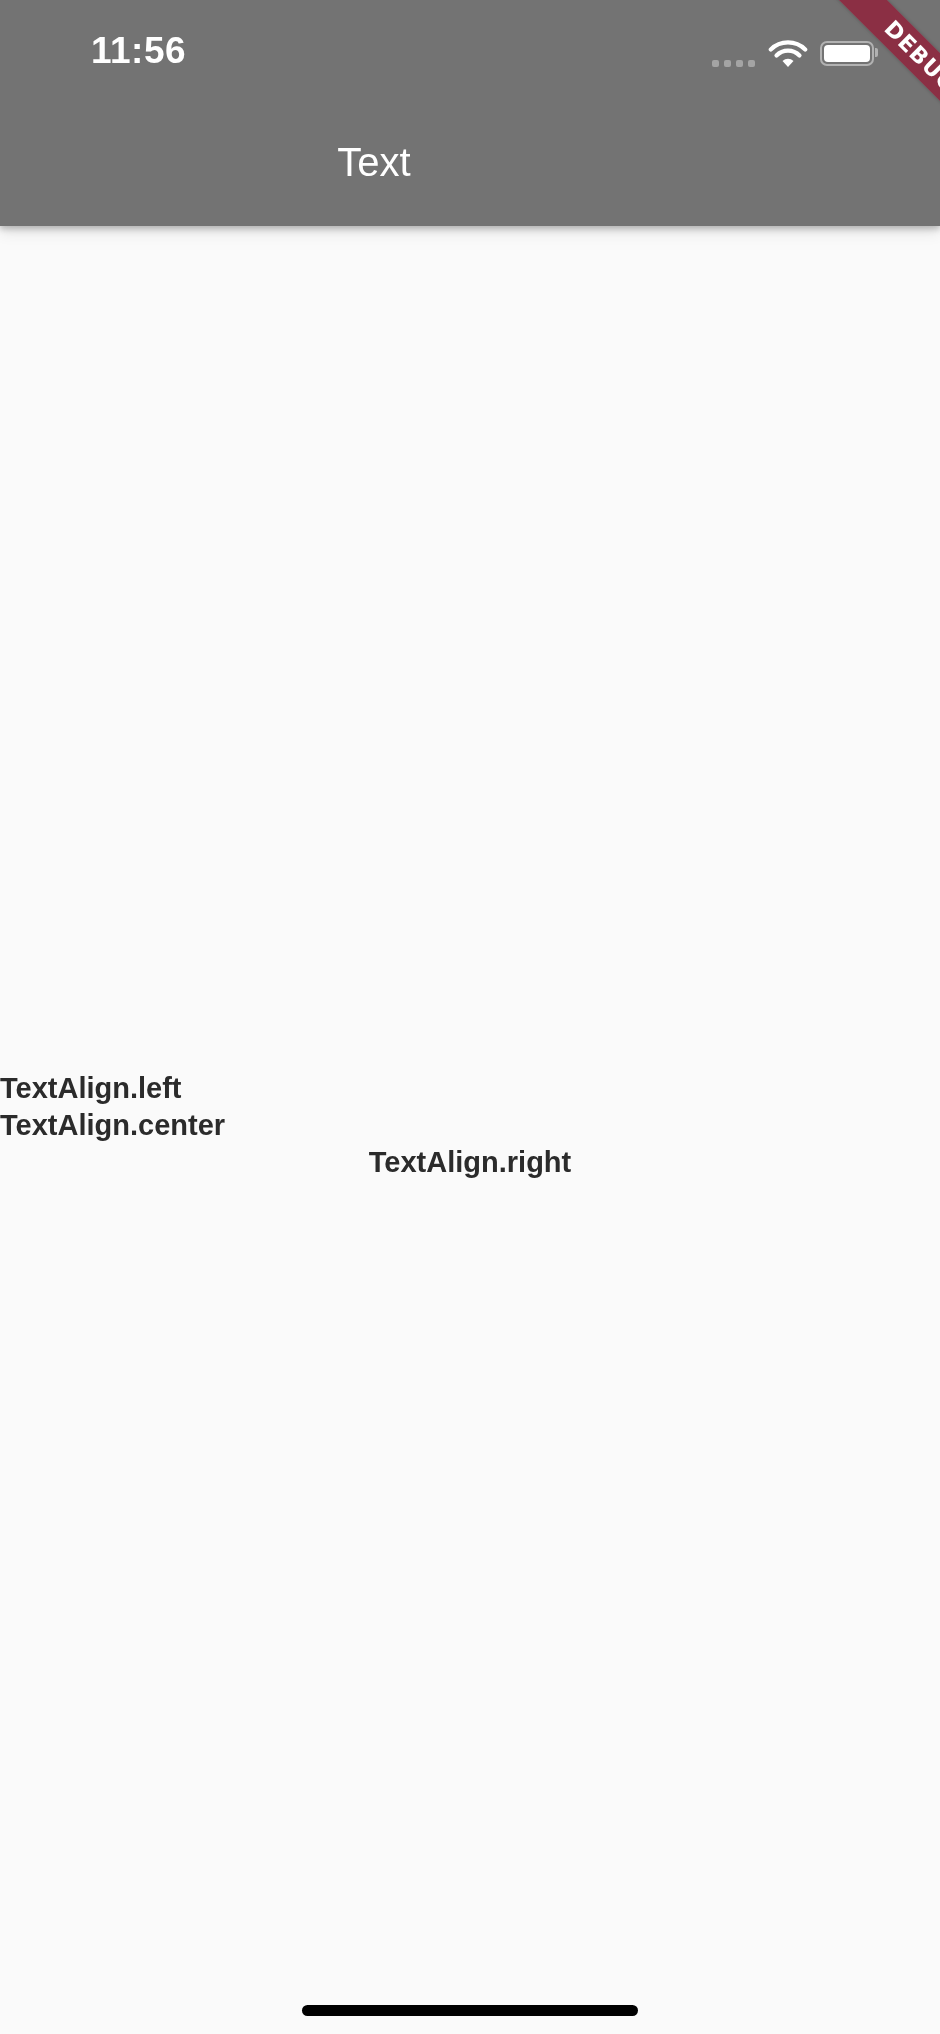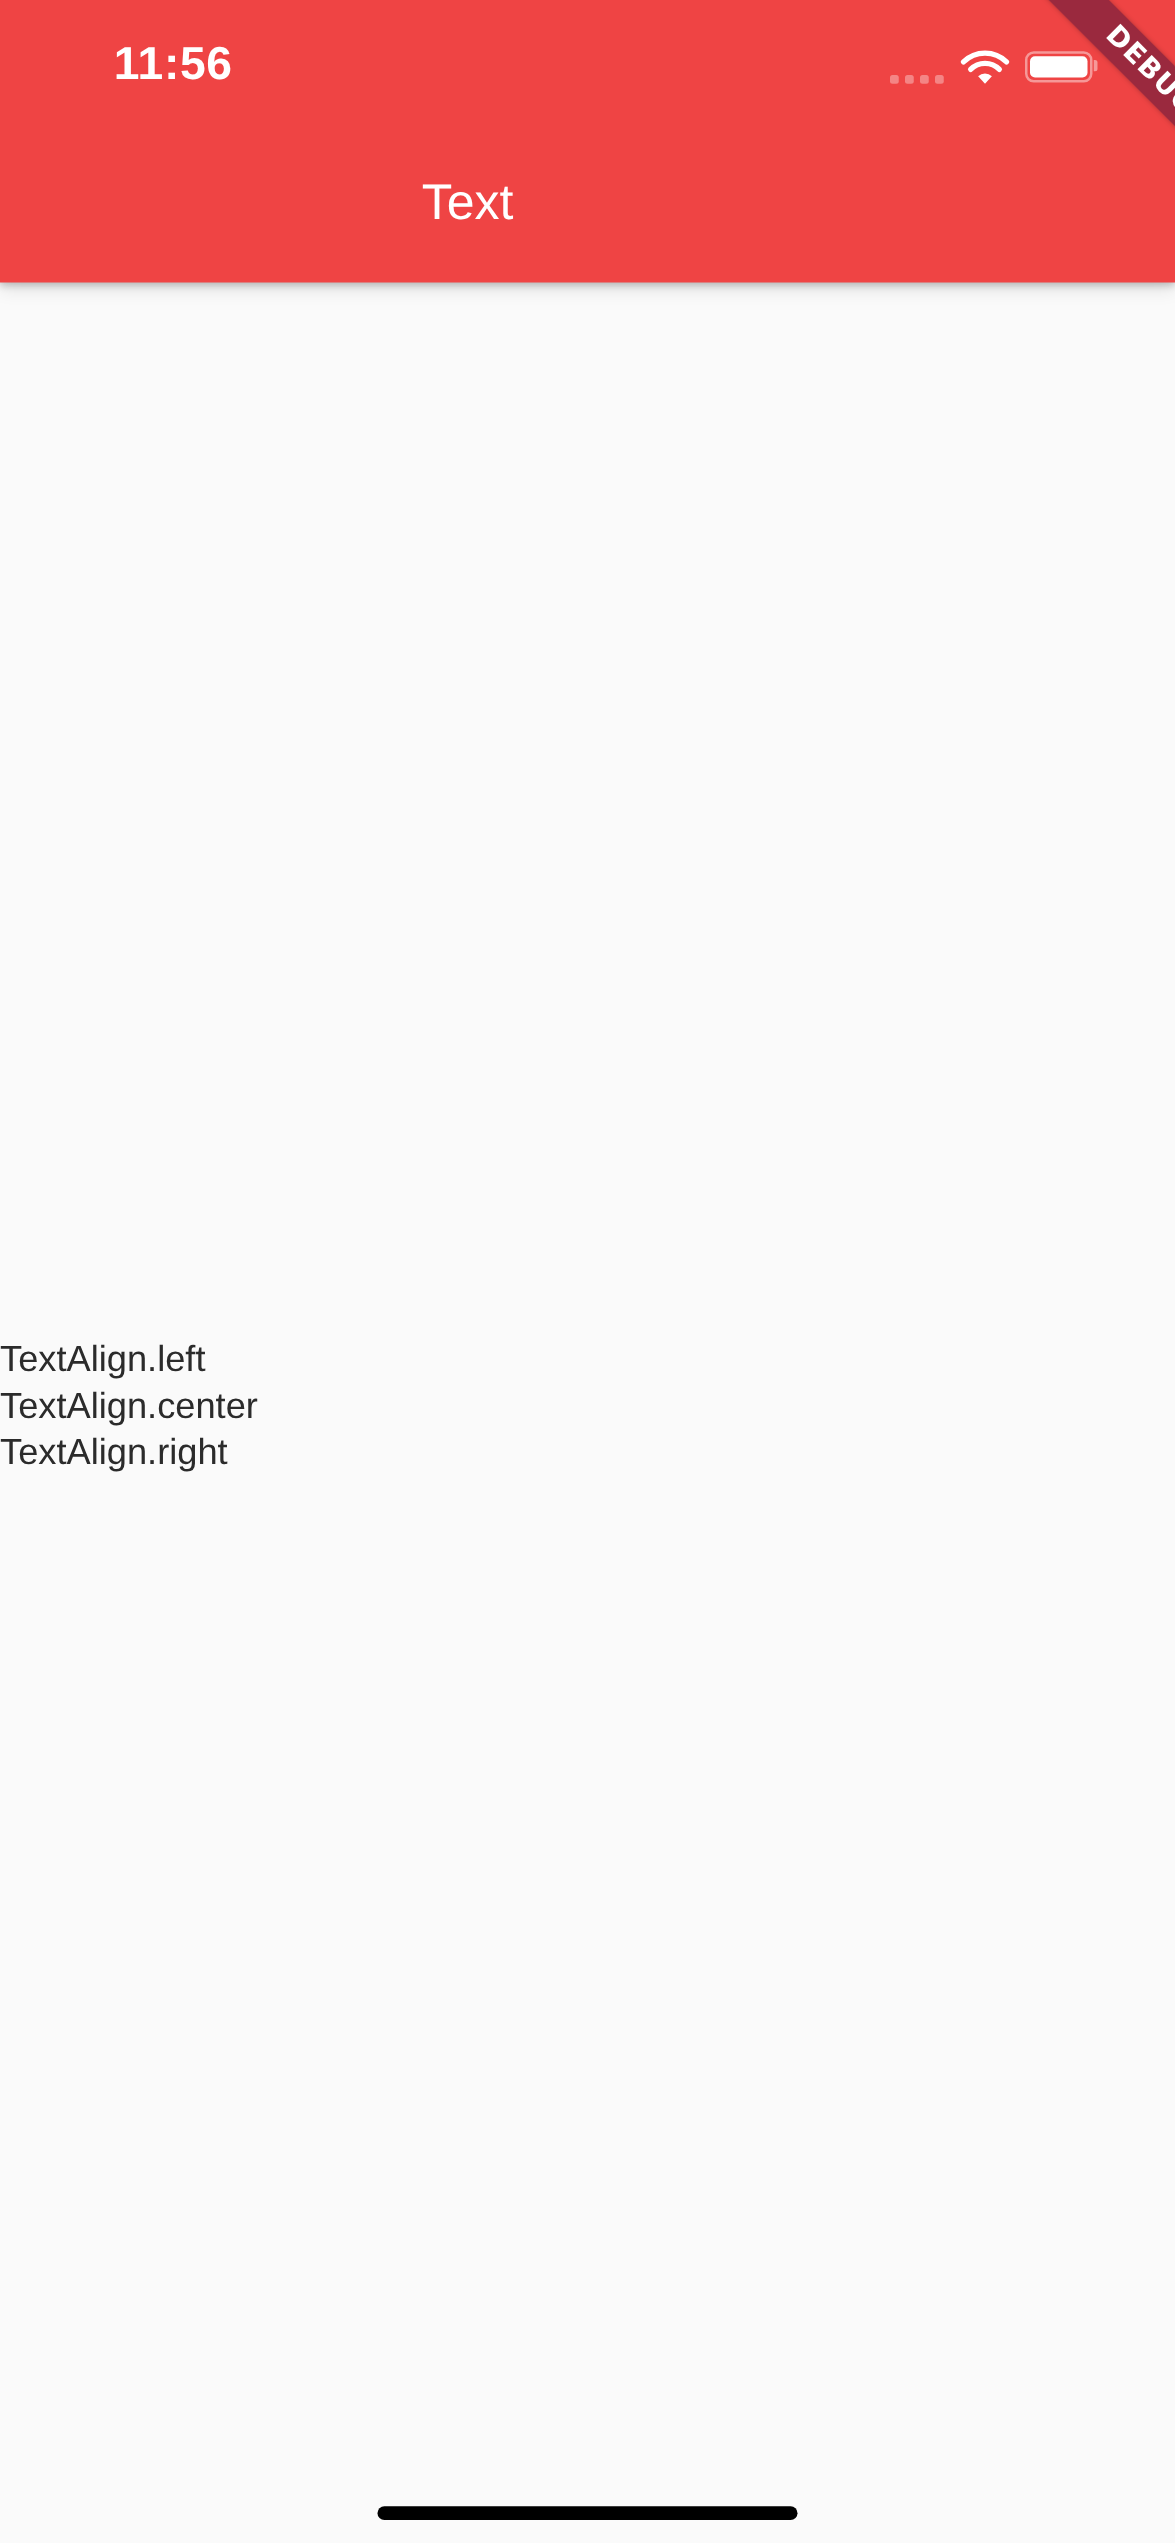--- a/index.html
+++ b/index.html
@@ -12,21 +12,21 @@
       background: #FAFAFA;
       position: relative;
       overflow: hidden;
       font-family: "Liberation Sans", "DejaVu Sans", sans-serif;
     }
     .app-bar {
       position: absolute;
       left: 0; top: 0;
       width: 940px;
       height: 226px;
-      background: #ef4444;
+      background: #737373;
       box-shadow: 0 3px 6px rgba(0,0,0,0.22), 0 6px 14px rgba(0,0,0,0.10);
       z-index: 2;
     }
     .status-time {
       position: absolute;
       left: 91px;
       top: 28px;
       font-size: 37px;
       font-weight: bold;
       color: #FFFFFF;
@@ -121,24 +121,25 @@
       height: 1808px;
     }
     .align-text {
       position: absolute;
       width: 940px;
       left: 0;
       font-size: 29px;
       line-height: 37px;
       color: #2B2B2B;
       white-space: nowrap;
+      font-weight: bold;
     }
     .align-left { text-align: left; top: 844px; }
     .align-center { text-align: left; top: 881px; }
-    .align-right { text-align: left; top: 918px; }
+    .align-right { text-align: center; top: 918px; }
     .home-indicator {
       position: absolute;
       left: 302px;
       top: 2005px;
       width: 336px;
       height: 11px;
       background: #000000;
       border-radius: 6px;
     }
   </style>

